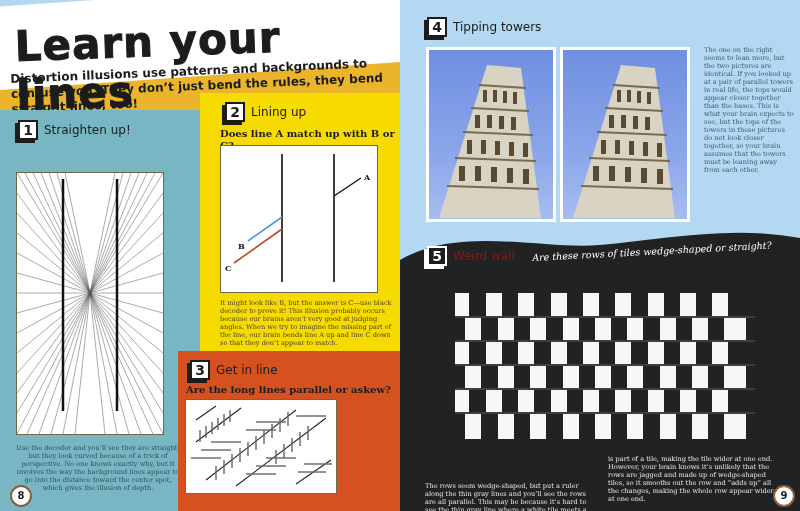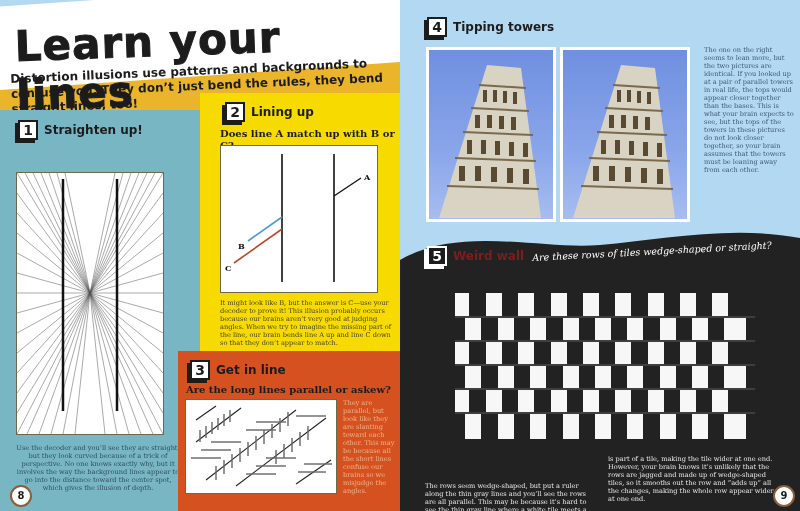--- a/index.html
+++ b/index.html
@@ -18,21 +18,21 @@
   .gold-band-fill { position: absolute; left: 0; top: 90px; width: 400px; height: 20px; background: #eab52a; }
   .intro { position: absolute; left: 10px; top: 72px; width: 390px; font-family: "DejaVu Sans", sans-serif; font-weight: bold; font-size: 12px; line-height: 15px; color: #1c1c1c; transform: rotate(-2.5deg); transform-origin: left top; }
 
   .teal-panel { position: absolute; left: 0; top: 110px; width: 200px; height: 401px; background: #79b6c4; }
   .yellow-panel { position: absolute; left: 200px; top: 93px; width: 200px; height: 260px; background: #f7db00; }
   .orange-panel { position: absolute; left: 178px; top: 351px; width: 222px; height: 160px; background: #d55220; }
 
   .sect-head { position: absolute; display: flex; align-items: center; gap: 6px; }
   .num-box { width: 20px; height: 20px; border: 2px solid #1c1c1c; background: #fff; font-family: "DejaVu Sans", sans-serif; font-weight: 900; font-size: 14px; line-height: 16px; text-align: center; color: #1c1c1c; box-shadow: -3px 3px 0 #1c1c1c; }
   .num-box.inv { background: #1c1c1c; color: #fff; border-color: #fff; box-shadow: -3px 3px 0 #fff; }
-  .sect-title { font-family: "DejaVu Sans", sans-serif; font-weight: bold; font-size: 12px; color: #1c1c1c; }
+  .sect-title { font-family: "DejaVu Sans", sans-serif; font-weight: normal; font-size: 12px; color: #1c1c1c; }
   .sect-title.white { color: #7f1d1d; }
   .question { position: absolute; font-family: "DejaVu Serif", serif; font-weight: bold; font-size: 10px; line-height: 12px; color: #1c1c1c; }
   .body-text { position: absolute; font-family: "DejaVu Serif", serif; font-size: 6.6px; line-height: 8px; color: #2f4f5a; }
 
   .figure { position: absolute; background: #fff; border: 1px solid #6a6a4a; }
   .page-num { position: absolute; width: 22px; height: 22px; border-radius: 50%; background: #fff; border: 2px solid #8b5e3c; font-family: "DejaVu Sans", sans-serif; font-weight: bold; font-size: 10px; line-height: 18px; text-align: center; color: #1c1c1c; }
 
   .tower-photo { position: absolute; top: 47px; width: 130px; height: 175px; border: 3px solid #fff; background: linear-gradient(180deg, #6f8fe0 0%, #8aa6ea 60%, #a7bdf0 100%); overflow: hidden; }
 
   .dark-area { position: absolute; left: 400px; top: 230px; width: 400px; height: 281px; }
@@ -126,21 +126,21 @@
       <line x1="61" y1="8" x2="61" y2="136" stroke="#111" stroke-width="1.6"></line>
       <line x1="113" y1="8" x2="113" y2="136" stroke="#111" stroke-width="1.6"></line>
       <line x1="113" y1="50" x2="140" y2="32" stroke="#111" stroke-width="1.4"></line>
       <line x1="61" y1="71" x2="27" y2="95" stroke="#4a9bd6" stroke-width="1.6"></line>
       <line x1="61" y1="83" x2="13" y2="117" stroke="#c0472a" stroke-width="1.6"></line>
       <text x="143" y="34" font-size="8" font-family="DejaVu Serif, serif" font-weight="bold" fill="#111">A</text>
       <text x="17" y="103" font-size="8" font-family="DejaVu Serif, serif" font-weight="bold" fill="#111">B</text>
       <text x="4" y="125" font-size="8" font-family="DejaVu Serif, serif" font-weight="bold" fill="#111">C</text>
     </svg>
   </div>
-  <div class="body-text" style="left:220px; top:299px; width:172px; color:#4a4320;">It might look like B, but the answer is C—use your decoder to prove it! This illusion probably occurs because our brains aren’t very good at judging angles. When we try to imagine the missing part of the line, our brain bends line A up and line C down so that they don’t appear to match.</div>
+  <div class="body-text" style="left:220px; top:299px; width:172px; color:#4a4320;">It might look like B, but the answer is C—use black decoder to prove it! This illusion probably occurs because our brains aren’t very good at judging angles. When we try to imagine the missing part of the line, our brain bends line A up and line C down so that they don’t appear to match.</div>
 
   <div class="orange-panel"></div>
   <div class="sect-head" style="left:190px; top:360px;">
     <div class="num-box">3</div>
     <div class="sect-title">Get in line</div>
   </div>
   <div class="question" style="left:186px; top:384px; width:210px;">Are the long lines parallel or askew?</div>
   <div class="figure" style="left:185px; top:399px; width:152px; height:95px;">
     <svg width="150" height="93" viewBox="0 0 150 93">
       <g stroke="#222" stroke-width="1.1">
@@ -179,21 +179,20 @@
           <line x1="70" y1="66" x2="100" y2="66"></line>
           <line x1="80" y1="58" x2="110" y2="58"></line>
           <line x1="60" y1="30" x2="90" y2="30"></line>
           <line x1="70" y1="22" x2="100" y2="22"></line>
         <line x1="112" y1="72" x2="140" y2="72"></line>
           <line x1="118" y1="64" x2="146" y2="64"></line>
           <line x1="110" y1="16" x2="140" y2="16"></line>
       </g>
     </svg>
   </div>
-  <div class="body-text" style="left:343px; top:399px; width:55px; color:#f0b08a;">They are parallel, but look like they are slanting toward each other. This may be because all the short lines confuse our brains so we misjudge the angles.</div>
 </div>
 
 <div class="page page-right">
 
   <div class="sect-head" style="left:27px; top:17px;">
     <div class="num-box">4</div>
     <div class="sect-title">Tipping towers</div>
   </div>
 
   <div class="tower-photo" style="left:26px;">

